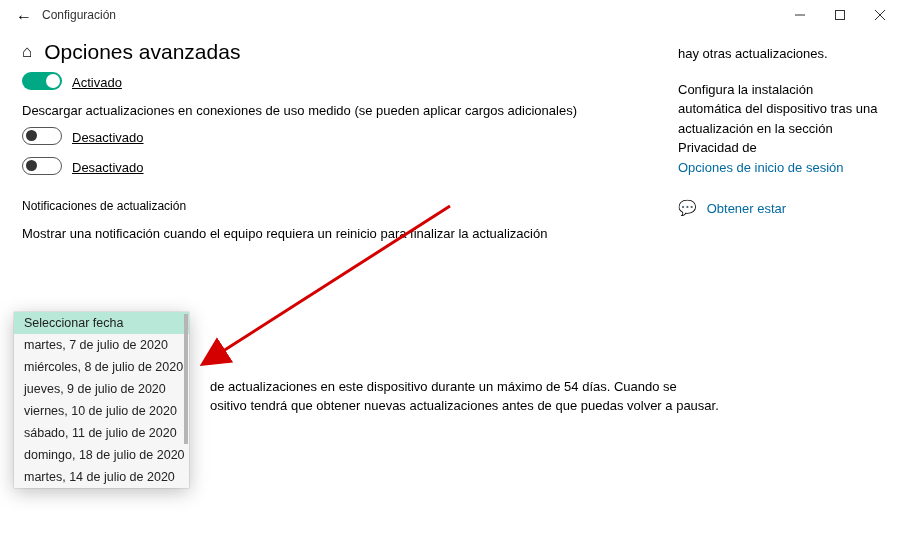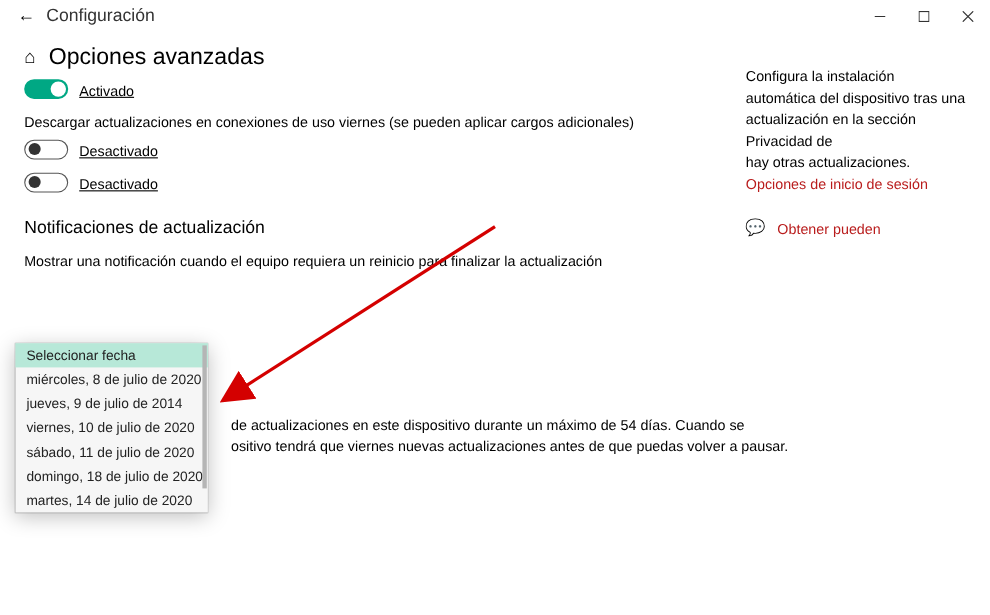--- a/index.html
+++ b/index.html
@@ -1,43 +1,43 @@
 <!DOCTYPE html>
 <html><head>
 <meta charset="utf-8">
 <style>
 * { box-sizing: border-box; margin: 0; padding: 0; font-family: "Segoe UI", Tahoma, sans-serif; }
 body { width: 900px; height: 559px; overflow: hidden; background: #fff; color: #000; position: relative; }
 
 .titlebar { height: 30px; display: flex; align-items: center; padding-left: 10px; }
 .titlebar .back { width: 28px; text-align: center; font-size: 16px; cursor: default; }
-.titlebar .title { font-size: 16px; color: #333; margin-left: 4px; }
+.titlebar .title { font-size: 12px; color: #333; margin-left: 4px; }
 .titlebar .winbtns { margin-left: auto; display: flex; }
 .winbtn { width: 40px; height: 30px; display: flex; align-items: center; justify-content: center; font-size: 11px; cursor: default; }
 
 .content { display: flex; padding: 4px 22px 0 22px; }
 .main { flex: 1; max-width: 640px; }
 .side { width: 220px; padding-left: 20px; padding-top: 10px; font-size: 13px; line-height: 1.5; }
 
 .page-header { display: flex; align-items: center; gap: 12px; margin: 6px 0 8px 0; }
 .home-icon { font-size: 17px; }
 .page-title { font-size: 21px; font-weight: 400; }
 
 .toggle { display: flex; align-items: flex-end; gap: 10px; margin: 2px 0 12px 0; text-decoration: underline; }
 .toggle .track { width: 40px; height: 18px; border-radius: 9px; position: relative; }
 .toggle.on .track { background: #00a884; }
 .toggle.on .thumb { position: absolute; right: 2px; top: 2px; width: 14px; height: 14px; border-radius: 50%; background: #fff; }
 .toggle.off .track { background: #fff; border: 1px solid #555; }
 .toggle.off .thumb { position: absolute; left: 3px; top: 2.5px; width: 11px; height: 11px; border-radius: 50%; background: #333; }
 .toggle .lbl { font-size: 13px; }
 
 .desc { font-size: 13px; margin-bottom: 6px; line-height: 1.45; }
-.section-h { font-size: 16px; font-weight: 400; margin: 24px 0 12px 0; }
+.section-h { font-size: 12px; font-weight: 400; margin: 24px 0 12px 0; }
 
-.side a { color: #b91c1c; text-decoration: none; }
+.side a { color: #0369a1; text-decoration: none; }
 .side .help { display: flex; align-items: center; gap: 10px; margin-top: 20px; }
 .help-icon { color: #0c8f7b; font-size: 15px; }
 
 .dropdown { position: absolute; left: 14px; top: 312px; width: 175px; background: #f6f6f6; box-shadow: 0 4px 18px rgba(0,0,0,0.25), 0 0 1px rgba(0,0,0,0.4); }
 .dropdown .opt { padding: 4px 10px; font-size: 12.5px; color: #222; cursor: default; white-space: nowrap; overflow: hidden; }
 .dropdown .opt.sel { background: #b7e8d8; }
 .dropdown .scrollbar { position: absolute; right: 1px; top: 2px; width: 4px; height: 130px; background: #b5b5b5; }
 
 .behind-text { position: absolute; left: 210px; font-size: 13px; line-height: 1.45; }
 
@@ -76,57 +76,58 @@
       <h1 class="page-title">Opciones avanzadas</h1>
     </div>
 
     <div class="toggle on">
       <div class="track">
           <div class="thumb"></div>
         </div>
       <span class="lbl">Activado</span>
     </div>
 
-    <p class="desc">Descargar actualizaciones en conexiones de uso viernes (se pueden aplicar cargos adicionales)</p>
+    <p class="desc">Descargar actualizaciones en conexiones de uso medido (se pueden aplicar cargos adicionales)</p>
     <div class="toggle off">
       <div class="track">
           <div class="thumb"></div>
         </div>
       <span class="lbl">Desactivado</span>
     </div>
 
     <div class="toggle off">
       <div class="track">
           <div class="thumb"></div>
         </div>
       <span class="lbl">Desactivado</span>
     </div>
 
     <h2 class="section-h">Notificaciones de actualización</h2>
     <p class="desc">Mostrar una notificación cuando el equipo requiera un reinicio para finalizar la actualización</p>
   </div>
 
   <div class="side">
+    <p>hay otras actualizaciones.</p>
     <p style="margin-top:16px">Configura la instalación automática del dispositivo tras una actualización en la sección Privacidad de</p>
-    <p>hay otras actualizaciones.</p>
     <a href="#">Opciones de inicio de sesión</a>
     <div class="help">
       <span class="help-icon">💬</span>
-      <a href="#">Obtener pueden</a>
+      <a href="#">Obtener estar</a>
     </div>
   </div>
 </div>
 
 <div class="behind-text" style="top:378px">de actualizaciones en este dispositivo durante un máximo de 54 días. Cuando se</div>
-<div class="behind-text" style="top:397px">ositivo tendrá que viernes nuevas actualizaciones antes de que puedas volver a pausar.</div>
+<div class="behind-text" style="top:397px">ositivo tendrá que obtener nuevas actualizaciones antes de que puedas volver a pausar.</div>
 
 <div class="dropdown">
   <div class="opt sel">Seleccionar fecha</div>
+  <div class="opt">martes, 7 de julio de 2020</div>
   <div class="opt">miércoles, 8 de julio de 2020</div>
-  <div class="opt">jueves, 9 de julio de 2014</div>
+  <div class="opt">jueves, 9 de julio de 2020</div>
   <div class="opt">viernes, 10 de julio de 2020</div>
   <div class="opt">sábado, 11 de julio de 2020</div>
   <div class="opt">domingo, 18 de julio de 2020</div>
   <div class="opt">martes, 14 de julio de 2020</div>
   <div class="scrollbar"></div>
 </div>
 
 <svg class="arrow-svg" style="left:200px; top:198px;" width="260" height="170">
   <defs>
       <marker id="ah" markerWidth="10" markerHeight="10" refX="2" refY="5" orient="auto">

